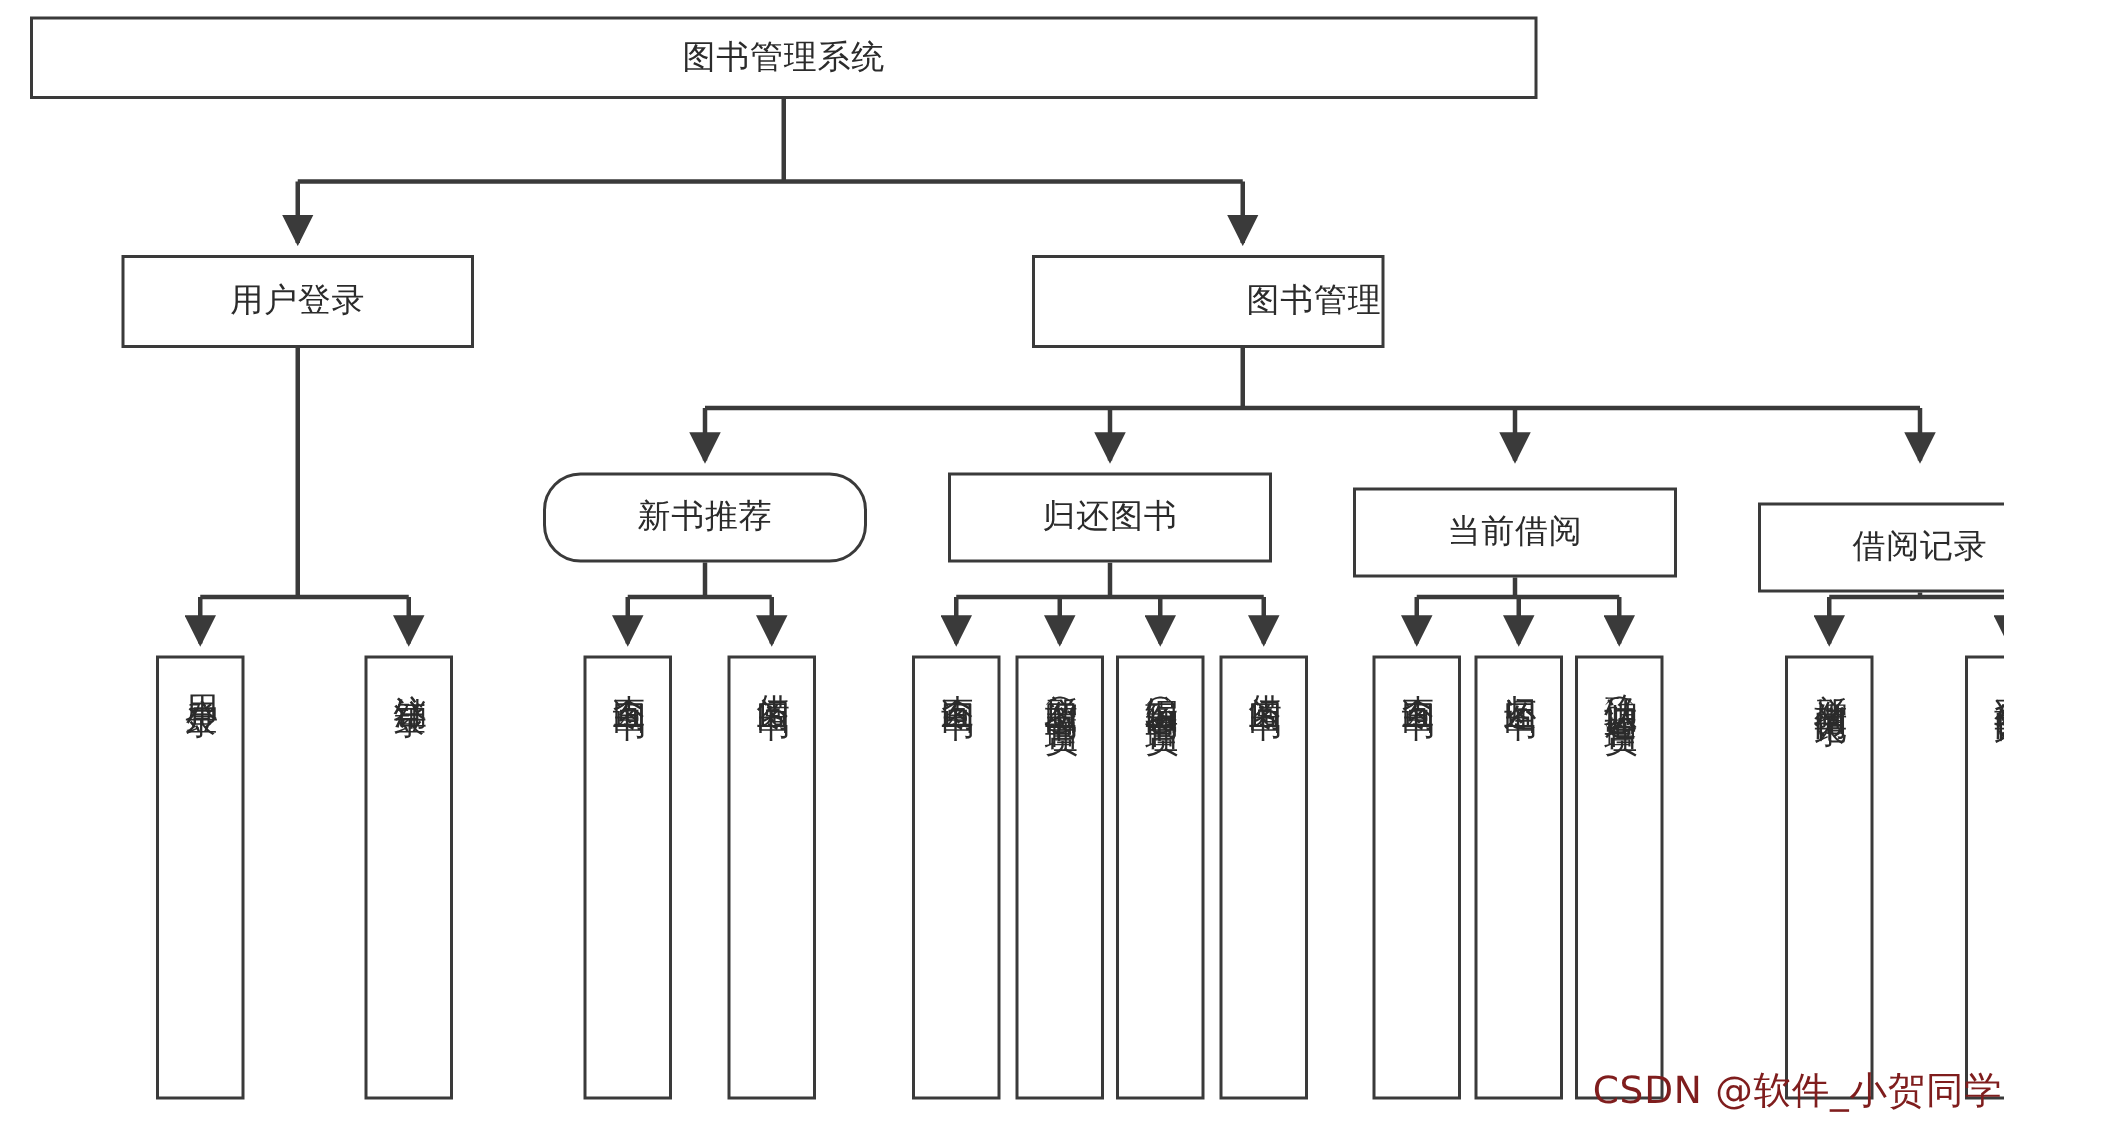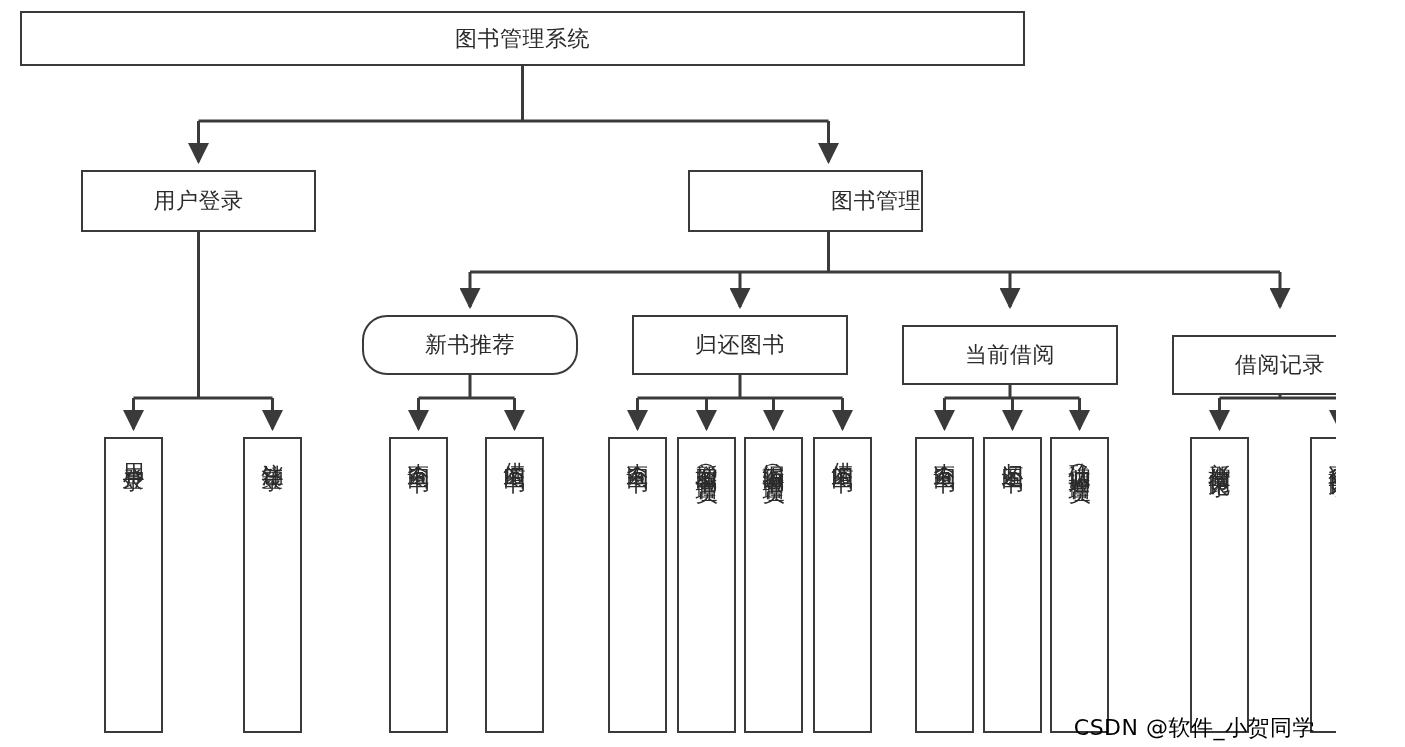--- a/index.html
+++ b/index.html
@@ -51,24 +51,24 @@
   .node.v .label {
     writing-mode: vertical-rl;
     text-orientation: upright;
     font-size: 22px;
     letter-spacing: 3px;
     line-height: 1;
     white-space: nowrap;
   }
   #watermark {
     position: absolute;
-    right: 21px;
+    right: 1px;
     bottom: 4px;
-    font-size: 22px;
-    color: #000000;
+    font-size: 25px;
+    color: #7f1d1d;
     z-index: 5;
     letter-spacing: 0.5px;
     white-space: nowrap;
   }
 </style>
 </head>
 <body>
 
 <div id="canvas">
 

